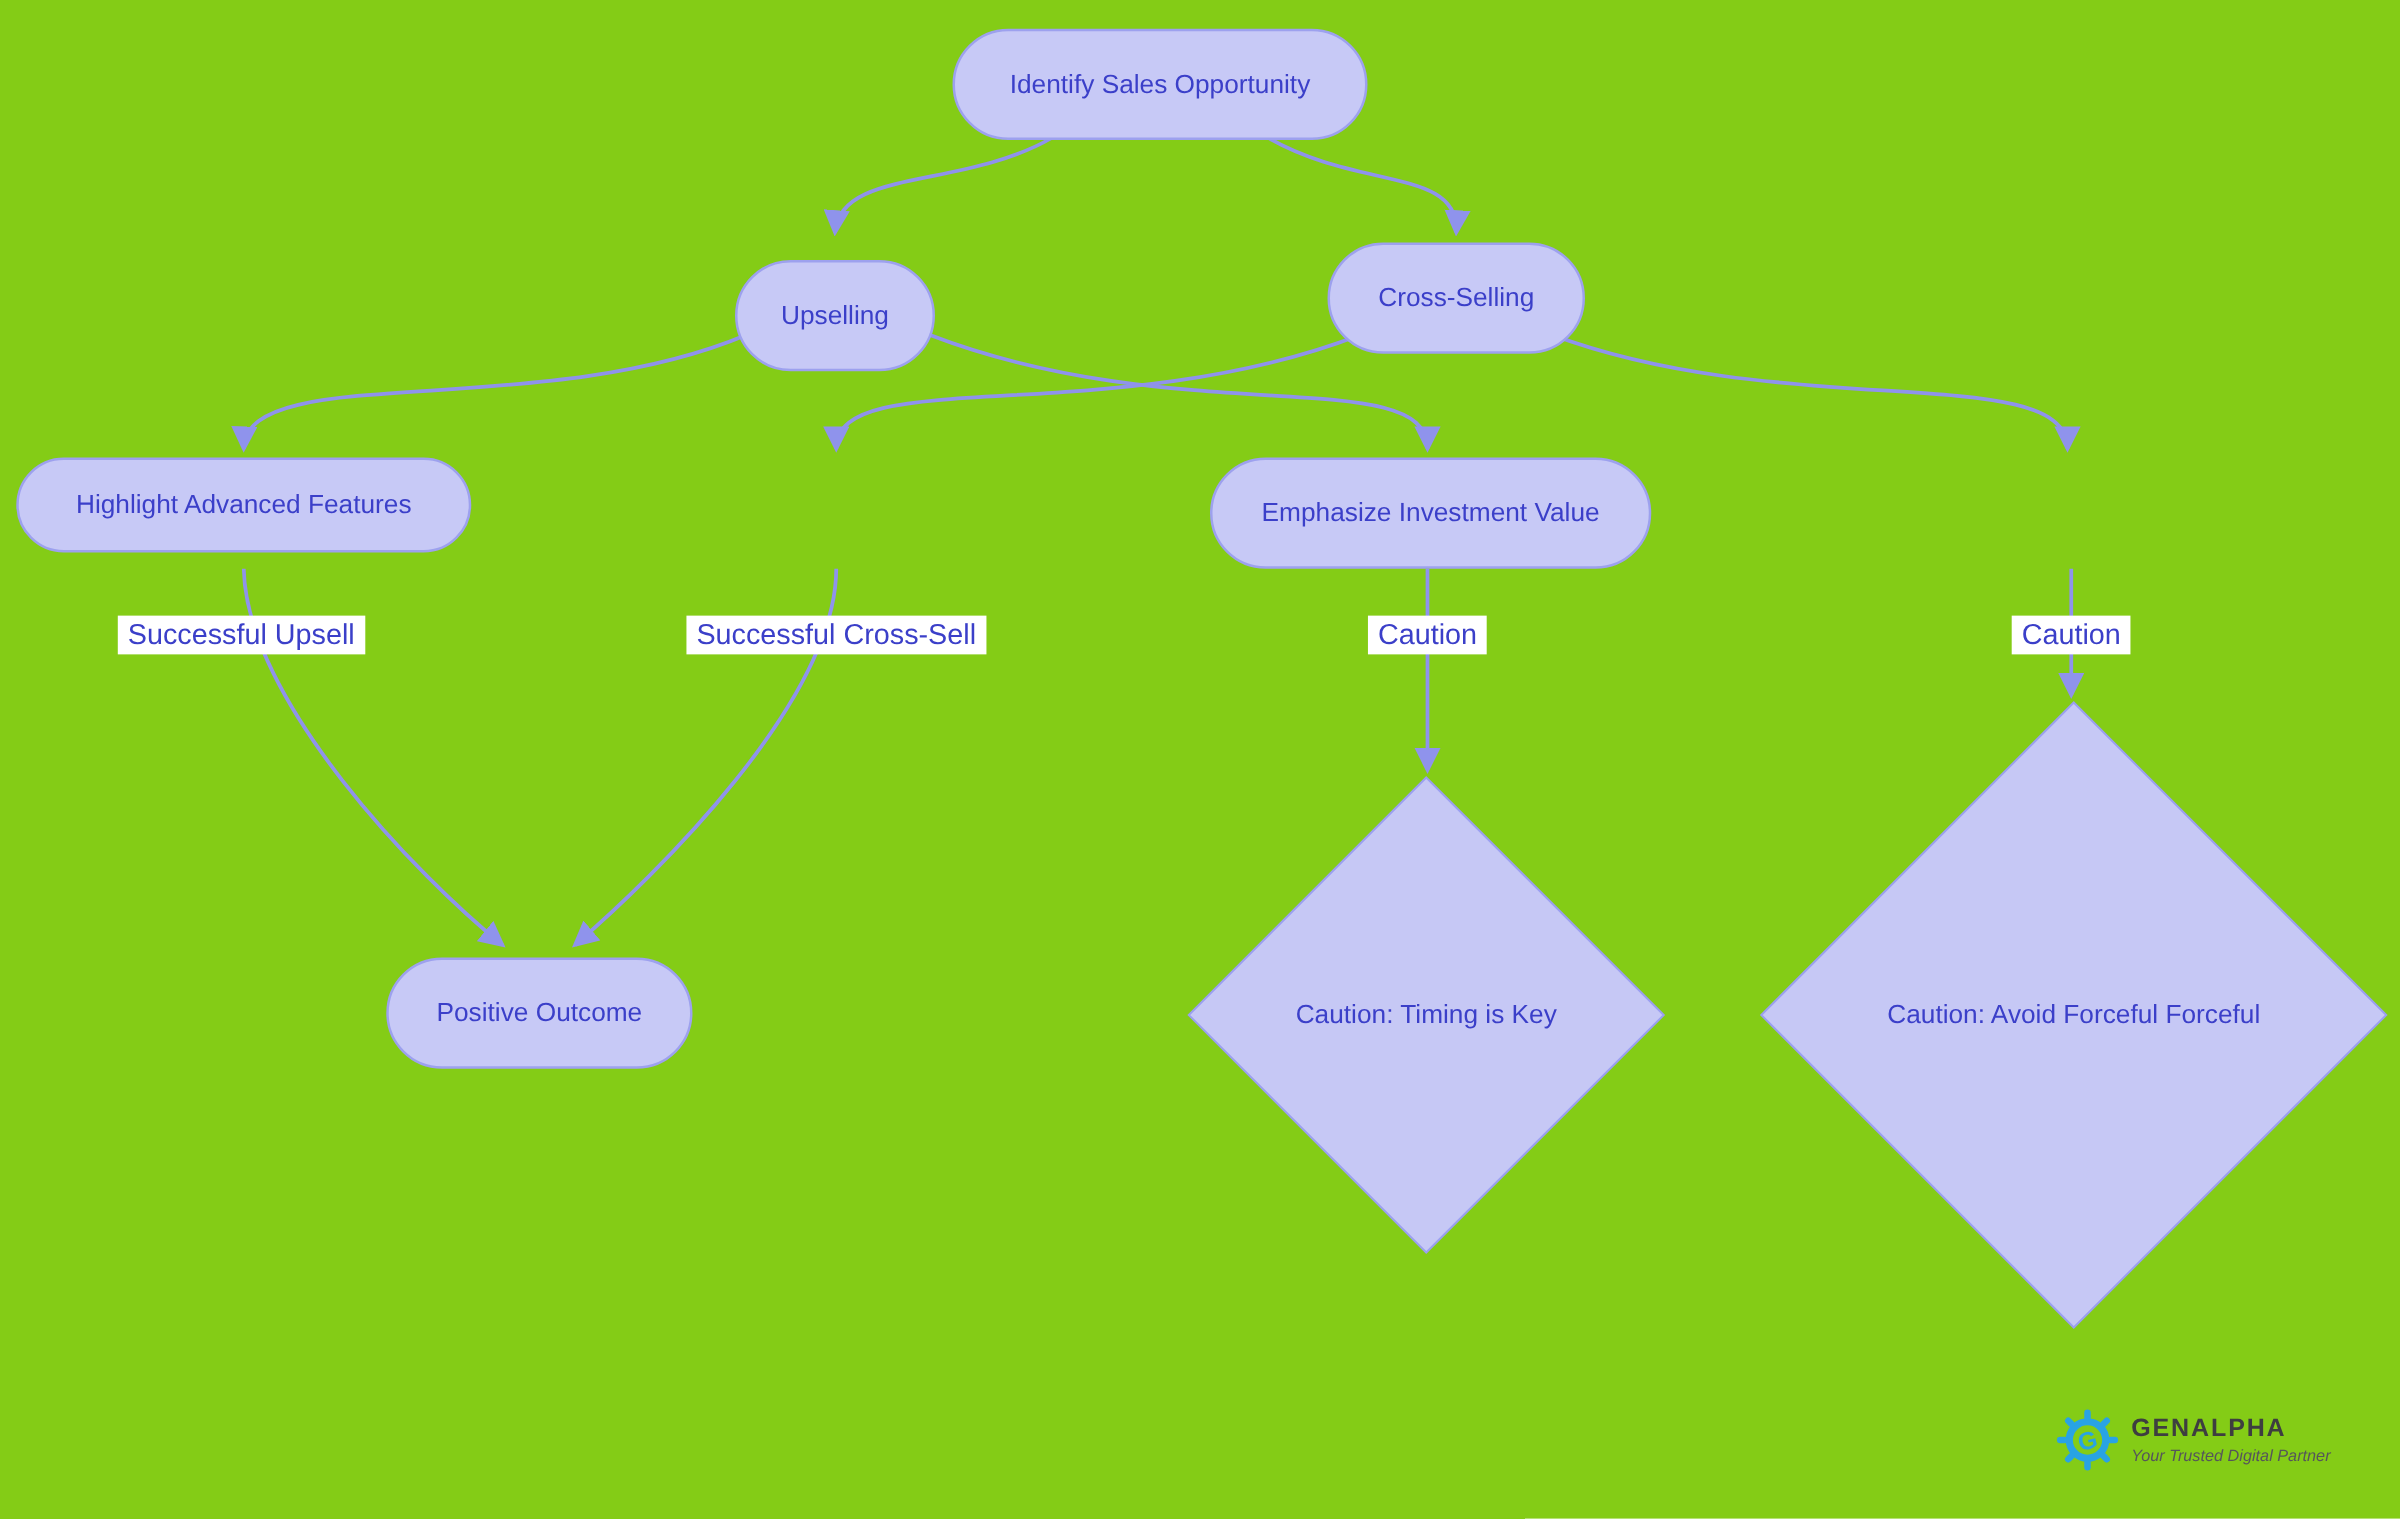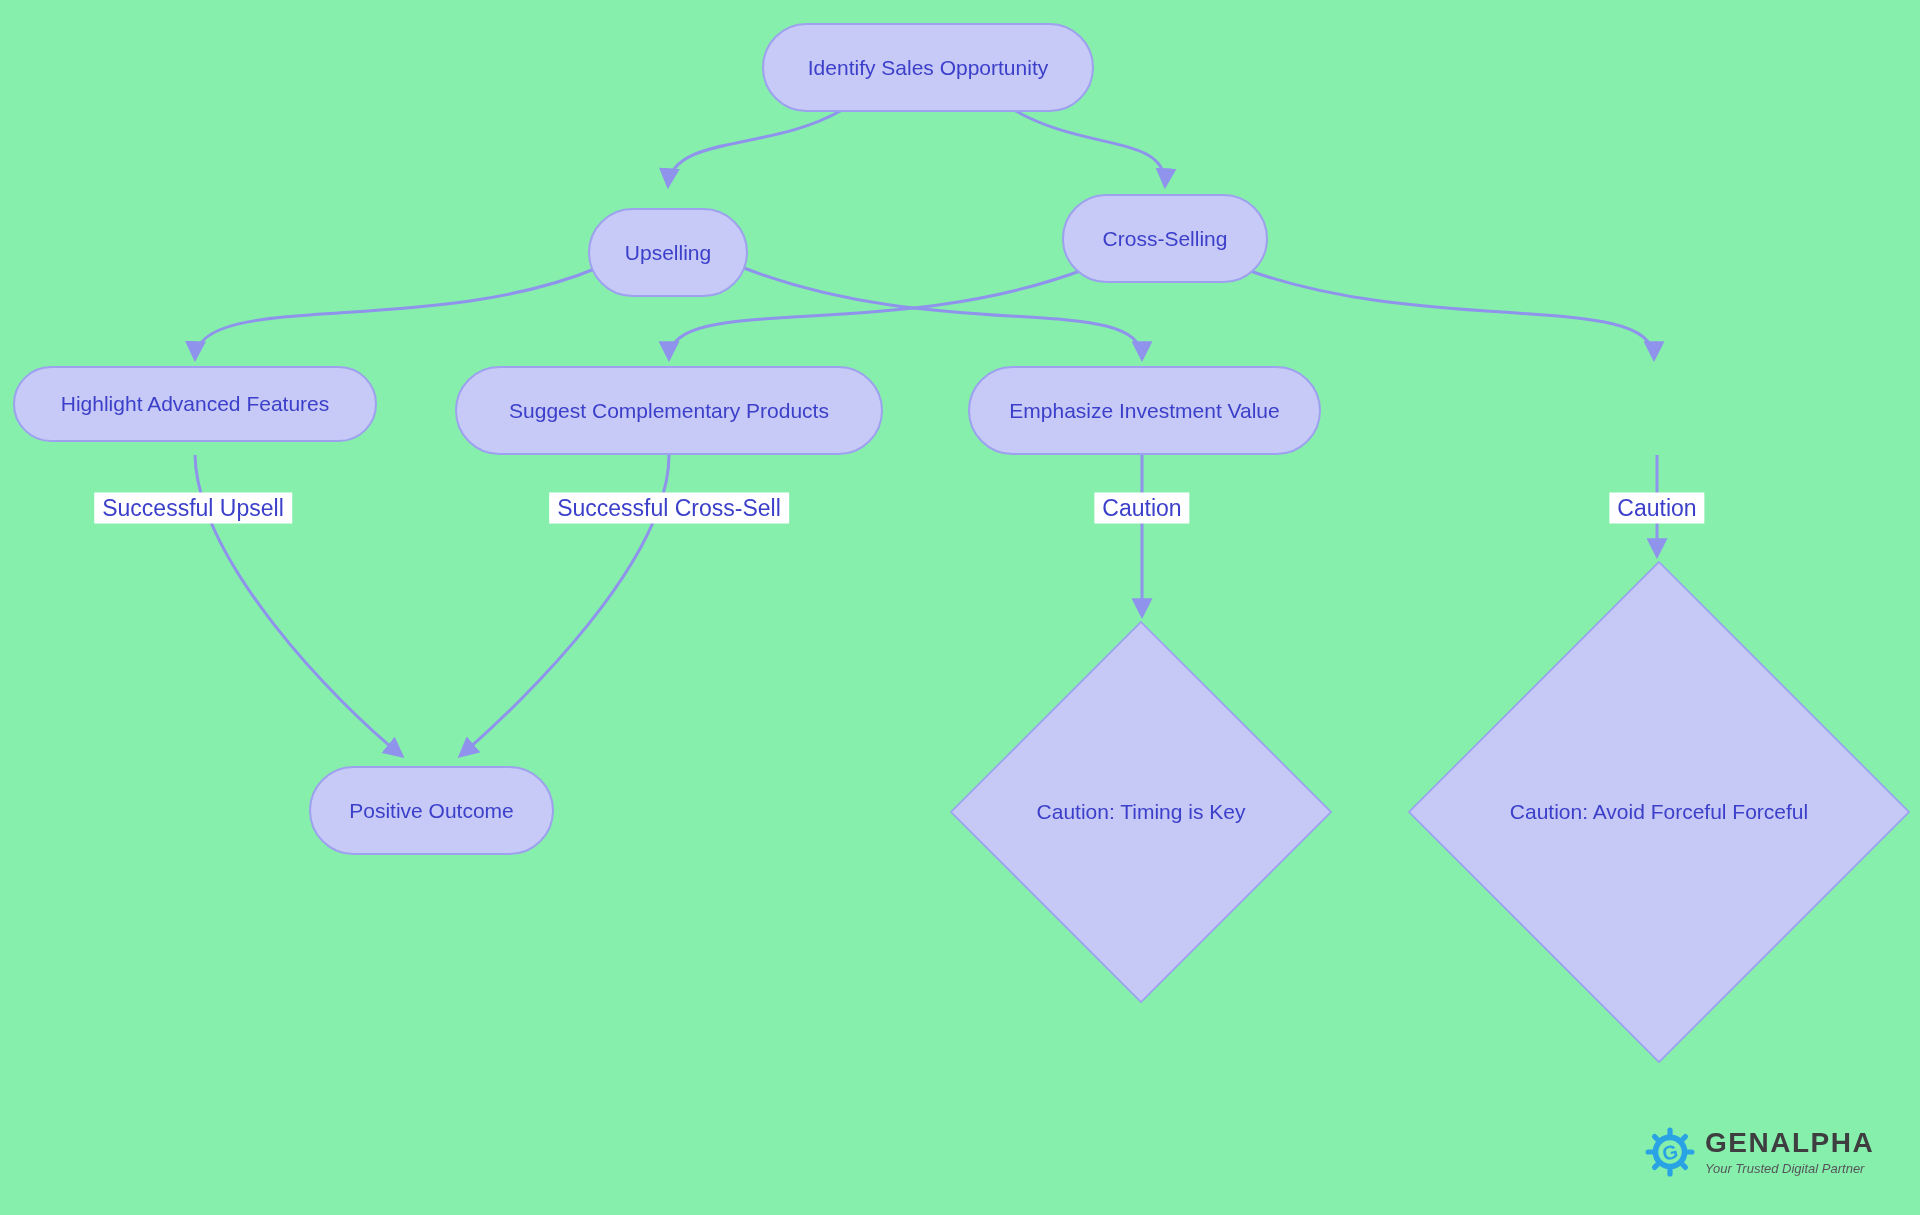--- a/index.html
+++ b/index.html
@@ -1,20 +1,20 @@
 <!DOCTYPE html>
 <html><head>
 <meta charset="utf-8">
 <style>
   html, body { margin: 0; padding: 0; background: #ffffff; }
   .canvas {
     position: relative;
     width: 1920px;
     height: 1215px;
-    background: #86efac;
+    background: #84cc16;
     font-family: "Liberation Sans", sans-serif;
     overflow: hidden;
   }
   svg.layer {
     position: absolute;
     left: 0; top: 0;
     width: 1920px; height: 1215px;
   }
   .edge {
     fill: none;
@@ -59,21 +59,21 @@
   .logo {
     position: absolute;
     left: 1645px;
     top: 1126px;
     display: flex;
     align-items: center;
     gap: 10px;
   }
   .logo-text { display: flex; flex-direction: column; }
   .logo-name {
-    font-size: 28px;
+    font-size: 20px;
     font-weight: bold;
     color: #3e3e40;
     letter-spacing: 1.5px;
     line-height: 1.05;
   }
   .logo-tagline {
     font-size: 13px;
     font-style: italic;
     color: #56565a;
     margin-top: 3px;
@@ -107,21 +107,20 @@
   </svg>
 
   <div class="node" style="left:762px; top:23px; width:332px; height:89px;">Identify Sales Opportunity</div>
 
   <div class="node" style="left:588px; top:208px; width:160px; height:89px;">Upselling</div>
 
   <div class="node" style="left:1062px; top:194px; width:206px; height:89px;">Cross-Selling</div>
 
   <div class="node" style="left:13px; top:366px; width:364px; height:76px;">Highlight Advanced Features</div>
 
-  <div class="node" style="left:455px; top:366px; width:428px; height:89px;">Suggest Complementary Products</div>
 
   <div class="node" style="left:968px; top:366px; width:353px; height:89px;">Emphasize Investment Value</div>
 
 
   <div class="node" style="left:309px; top:766px; width:245px; height:89px;">Positive Outcome</div>
 
   <div class="diamond-label" style="left:1141px; top:812px;">Caution: Timing is Key</div>
 
   <div class="diamond-label" style="left:1659px; top:812px;">Caution: Avoid Forceful Forceful</div>
 

